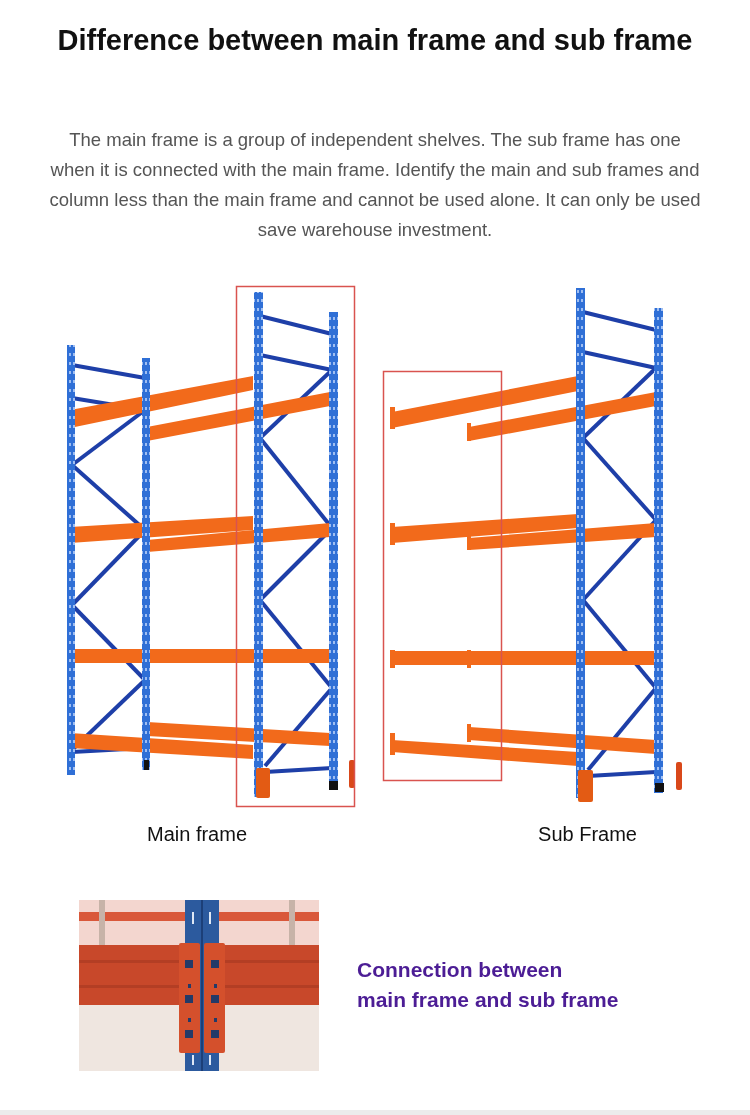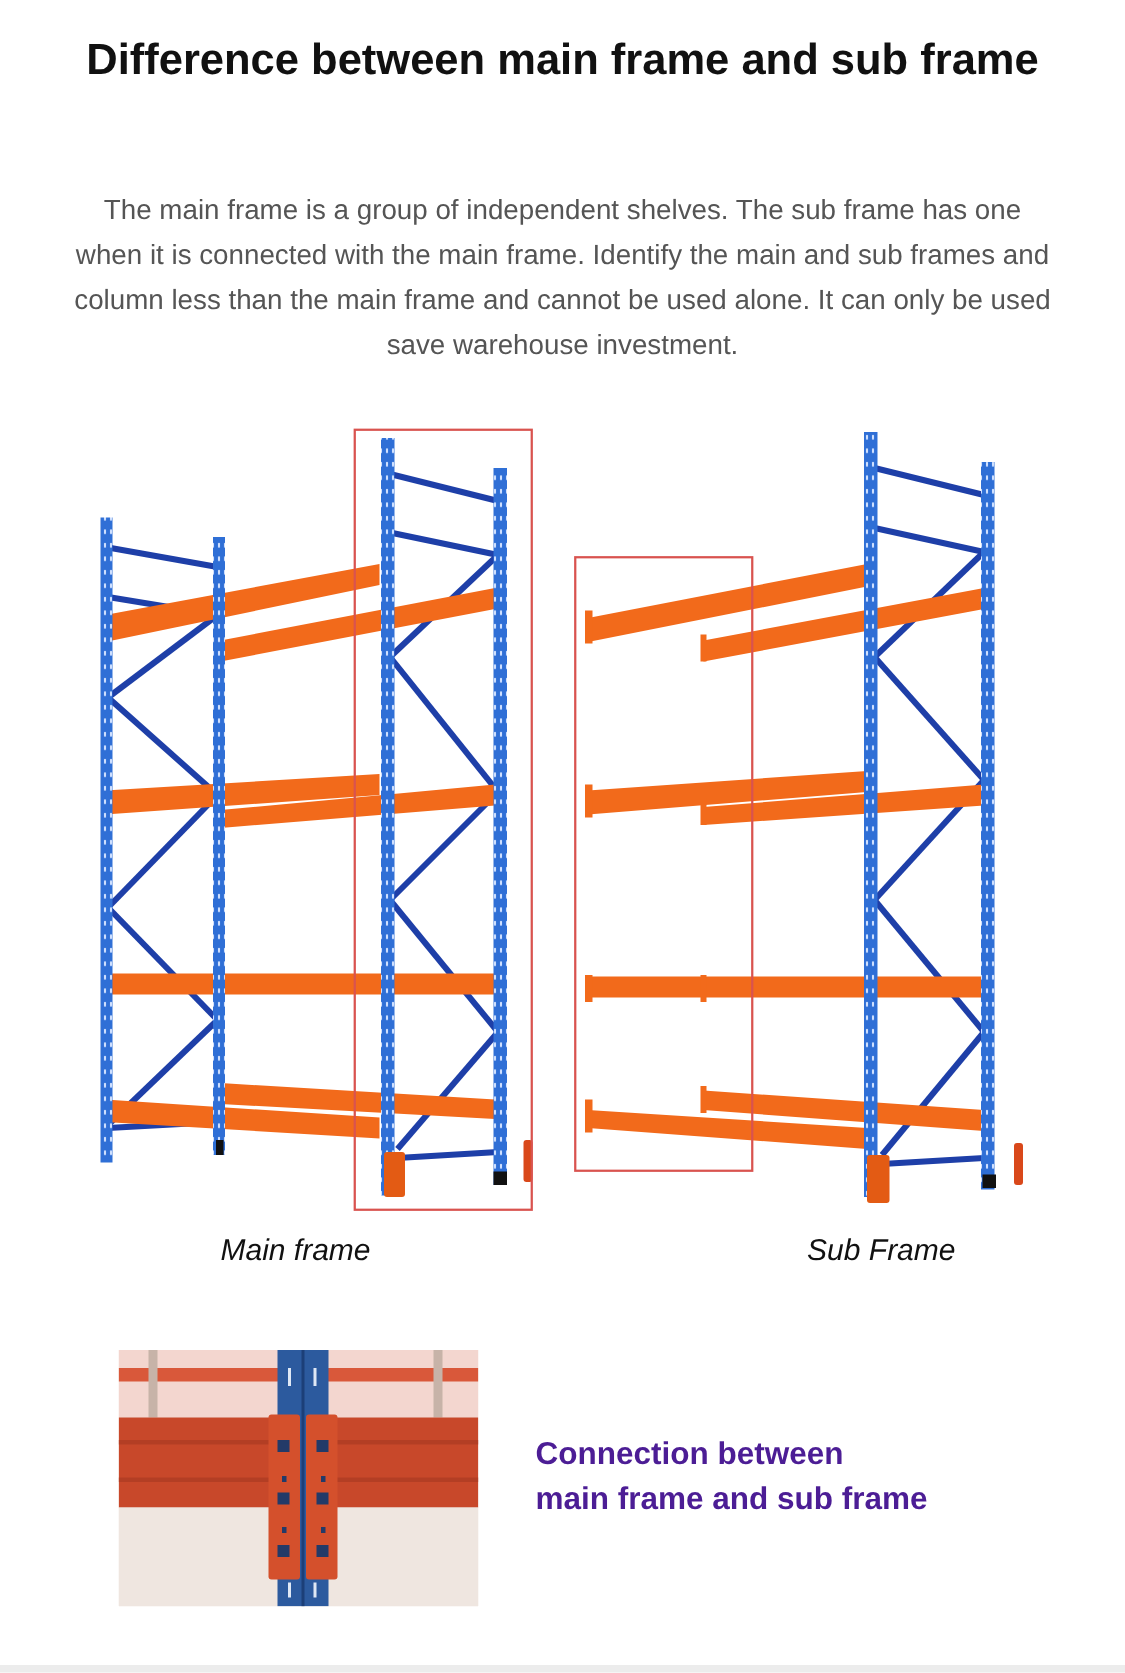--- a/index.html
+++ b/index.html
@@ -1,20 +1,20 @@
 <!DOCTYPE html>
 <html><head>
 <meta charset="utf-8">
 <style>
   html, body { margin: 0; padding: 0; background: #ffffff; }
   body { width: 750px; height: 1115px; position: relative; overflow: hidden; font-family: "Liberation Sans", sans-serif; }
   .title { position: absolute; left: 0; top: 24px; width: 750px; text-align: center; font-size: 29px; font-weight: bold; color: #111111; letter-spacing: 0px; }
   .desc { position: absolute; left: 18px; top: 97px; width: 714px; text-align: center; font-size: 18.5px; line-height: 30px; color: #555555; margin-top: 28px; }
   .fig { position: absolute; }
-  .caption { position: absolute; font-size: 20px; color: #111111; text-align: center; font-style: italic; }
+  .caption { position: absolute; font-size: 20px; color: #111111; text-align: center; }
   .photo { position: absolute; left: 79px; top: 900px; width: 240px; height: 171px; overflow: hidden; }
   .conn-text { position: absolute; left: 357px; top: 955px; font-size: 21px; font-weight: bold; color: #4c1d95; line-height: 30px; }
   .bottom-bar { position: absolute; left: 0; top: 1110px; width: 750px; height: 5px; background: #ececec; }
 </style>
 </head>
 <body>
 
 <div class="title">Difference between main frame and sub frame</div>
 
 <div class="desc">

